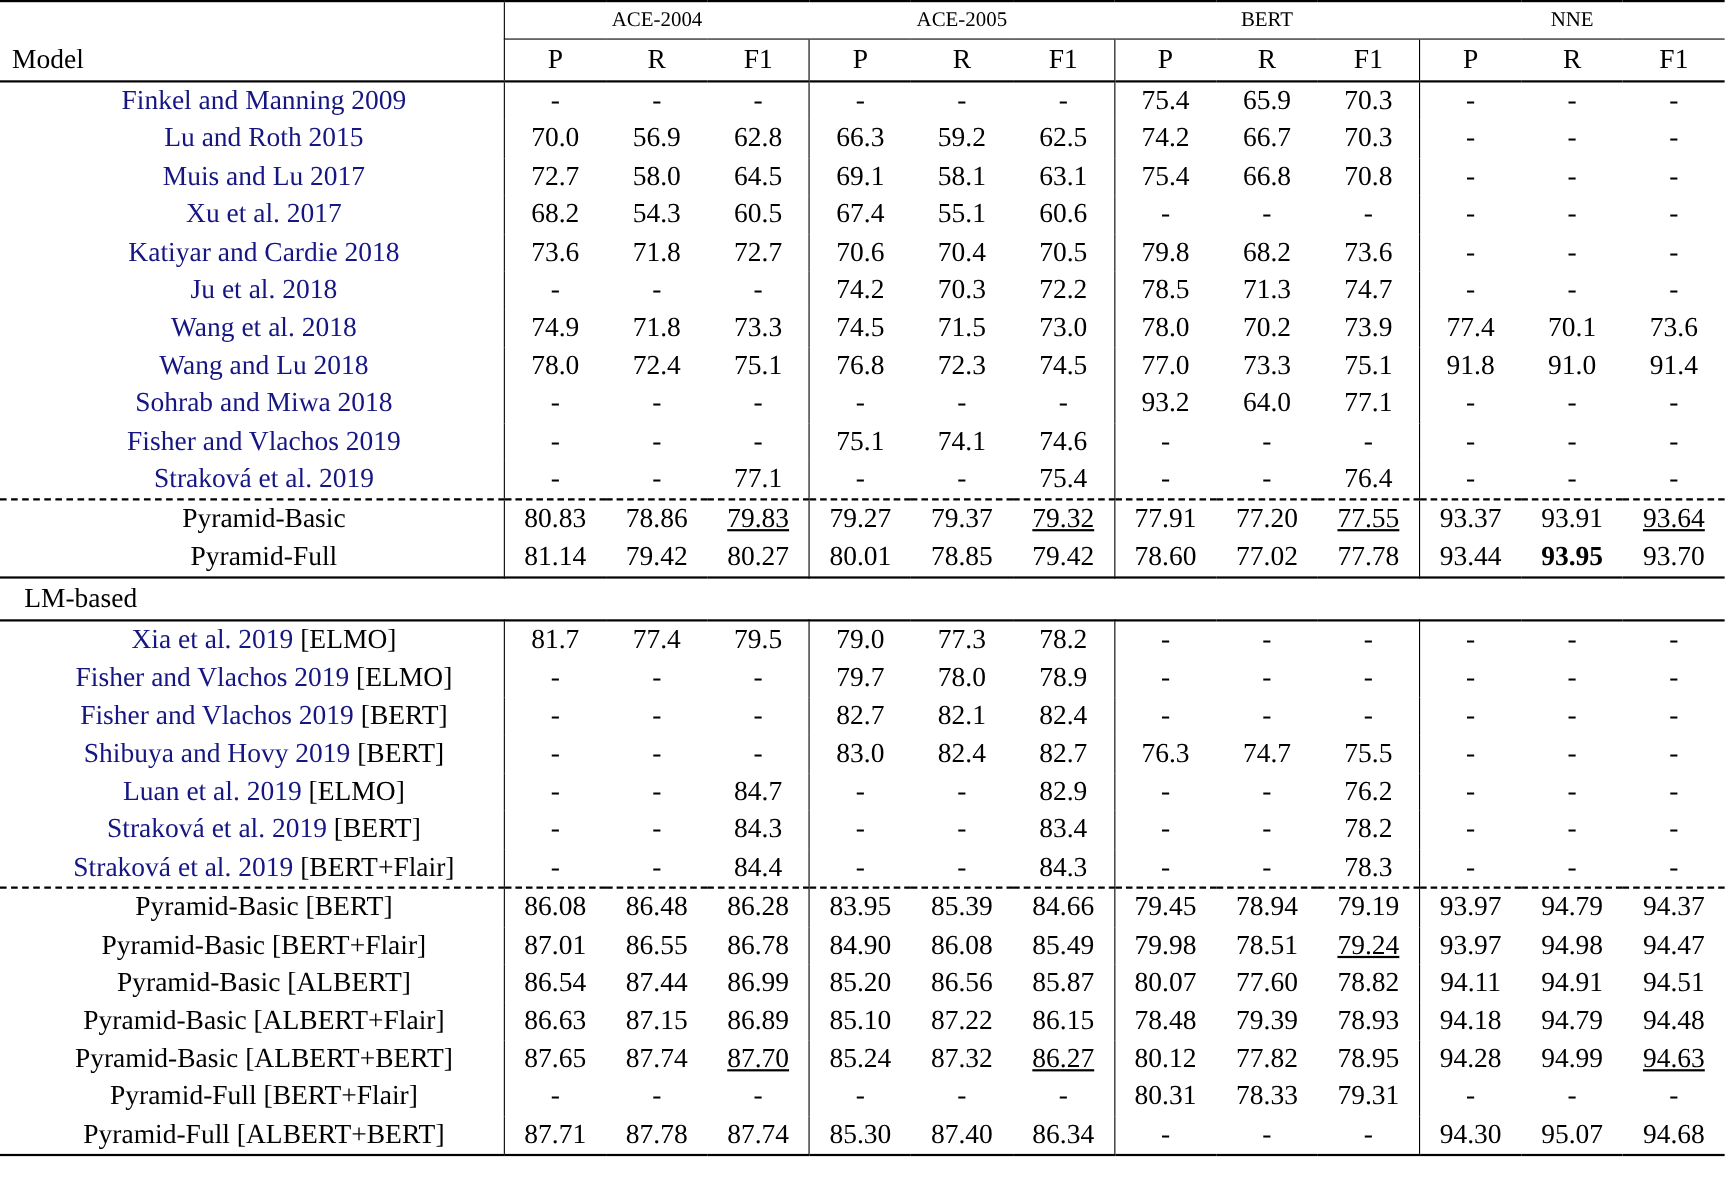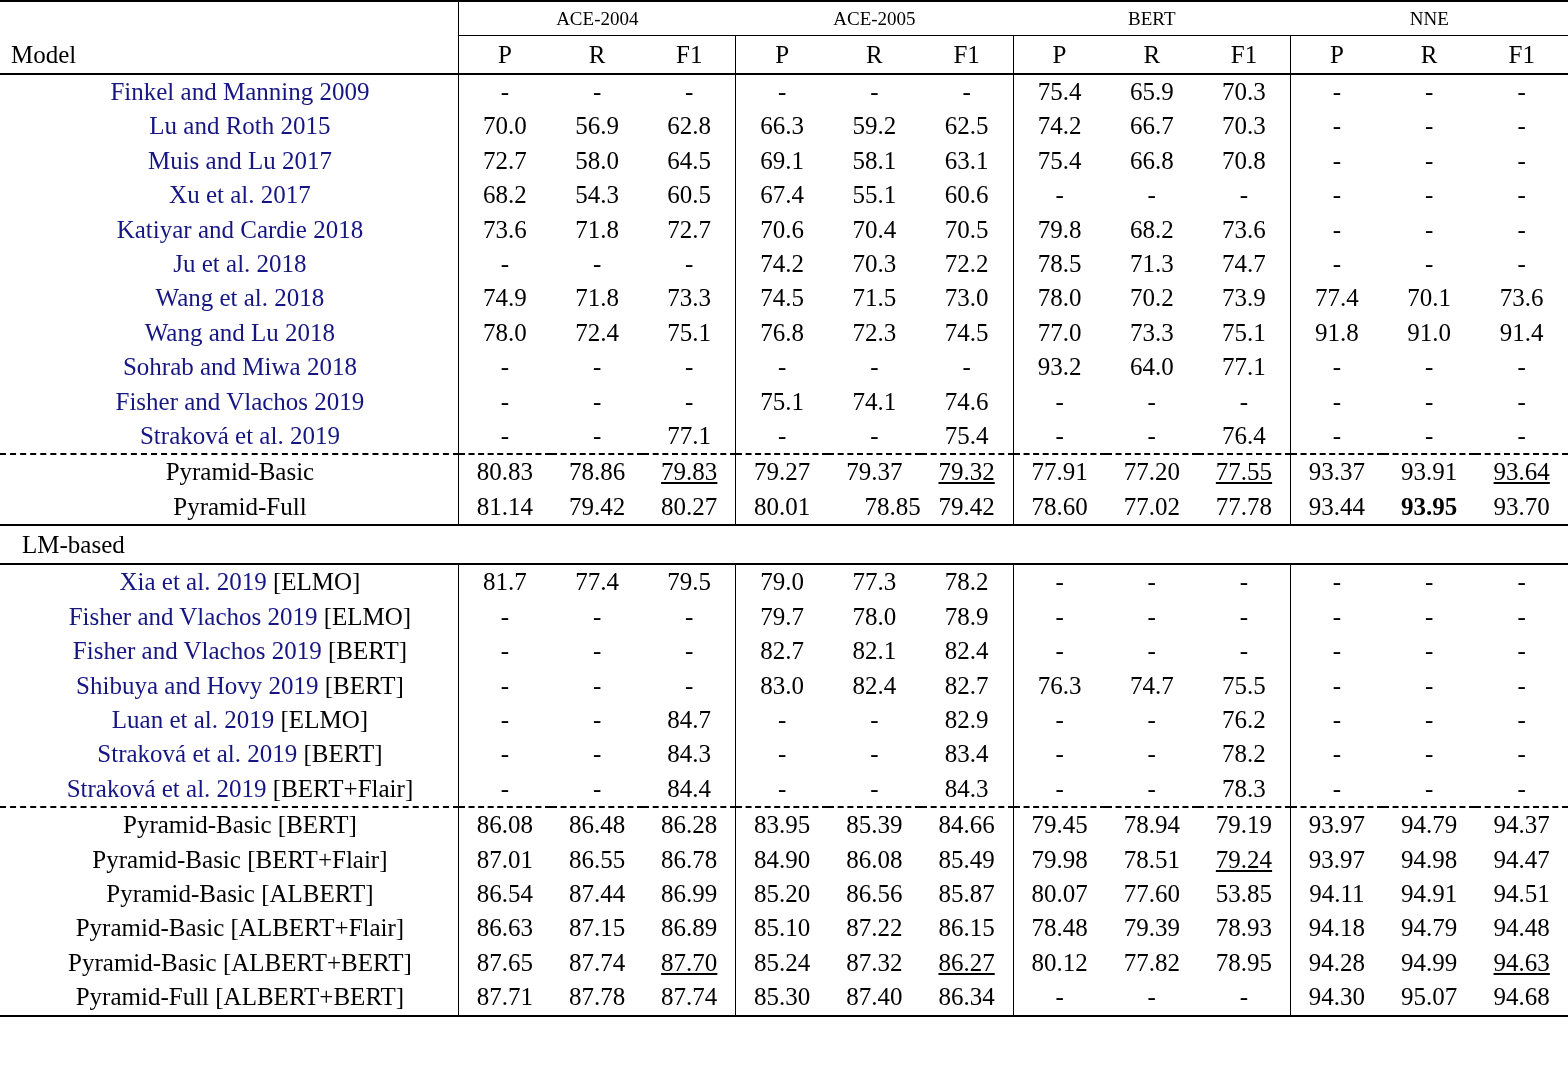--- a/index.html
+++ b/index.html
@@ -331,21 +331,21 @@
           <td class="num vsep">93.37</td>
           <td class="num">93.91</td>
           <td class="num"><span class="u">93.64</span></td>
         </tr>
         <tr>
           <td class="model" style="border-bottom: none;"><span class="">Pyramid-Full</span></td>
           <td class="num vsep" style="border-bottom: none;">81.14</td>
           <td class="num" style="border-bottom: none;">79.42</td>
           <td class="num" style="border-bottom: none;"><span class="b">80.27</span></td>
           <td class="num vsep" style="border-bottom: none;">80.01</td>
-          <td class="num" style="border-bottom: none; text-align: right;">78.85</td>
+          <td class="num" style="border-bottom: none;">78.85</td>
           <td class="num" style="border-bottom: none;"><span class="b">79.42</span></td>
           <td class="num vsep" style="border-bottom: none;">78.60</td>
           <td class="num" style="border-bottom: none;">77.02</td>
           <td class="num" style="border-bottom: none;"><span class="b">77.78</span></td>
           <td class="num vsep" style="border-bottom: none;">93.44</td>
           <td class="num" style="border-bottom: none; font-weight: bold;">93.95</td>
           <td class="num" style="border-bottom: none;"><span class="b">93.70</span></td>
         </tr>
         <tr class="section-row">
           <td class="section-label" colspan="13">LM-based</td>
@@ -488,21 +488,21 @@
         <tr>
           <td class="model"><span class="">Pyramid-Basic [ALBERT]</span></td>
           <td class="num vsep">86.54</td>
           <td class="num">87.44</td>
           <td class="num">86.99</td>
           <td class="num vsep">85.20</td>
           <td class="num">86.56</td>
           <td class="num">85.87</td>
           <td class="num vsep">80.07</td>
           <td class="num">77.60</td>
-          <td class="num">53.85</td>
+          <td class="num">78.82</td>
           <td class="num vsep">94.11</td>
           <td class="num">94.91</td>
           <td class="num">94.51</td>
         </tr>
         <tr>
           <td class="model"><span class="">Pyramid-Basic [ALBERT+Flair]</span></td>
           <td class="num vsep">86.63</td>
           <td class="num">87.15</td>
           <td class="num">86.89</td>
           <td class="num vsep">85.10</td>
@@ -522,20 +522,35 @@
           <td class="num"><span class="u">87.70</span></td>
           <td class="num vsep">85.24</td>
           <td class="num">87.32</td>
           <td class="num"><span class="u">86.27</span></td>
           <td class="num vsep">80.12</td>
           <td class="num">77.82</td>
           <td class="num">78.95</td>
           <td class="num vsep">94.28</td>
           <td class="num">94.99</td>
           <td class="num"><span class="u">94.63</span></td>
+        </tr>
+        <tr>
+          <td class="model"><span class="">Pyramid-Full [BERT+Flair]</span></td>
+          <td class="num vsep">-</td>
+          <td class="num">-</td>
+          <td class="num">-</td>
+          <td class="num vsep">-</td>
+          <td class="num">-</td>
+          <td class="num">-</td>
+          <td class="num vsep">80.31</td>
+          <td class="num">78.33</td>
+          <td class="num"><span class="b">79.31</span></td>
+          <td class="num vsep">-</td>
+          <td class="num">-</td>
+          <td class="num">-</td>
         </tr>
         <tr class="last-row">
           <td class="model" style="border-bottom: 2px solid rgb(0, 0, 0);"><span class="">Pyramid-Full [ALBERT+BERT]</span></td>
           <td class="num vsep" style="border-bottom: 2px solid rgb(0, 0, 0);">87.71</td>
           <td class="num" style="border-bottom: 2px solid rgb(0, 0, 0);">87.78</td>
           <td class="num" style="border-bottom: 2px solid rgb(0, 0, 0);"><span class="b">87.74</span></td>
           <td class="num vsep" style="border-bottom: 2px solid rgb(0, 0, 0);">85.30</td>
           <td class="num" style="border-bottom: 2px solid rgb(0, 0, 0);">87.40</td>
           <td class="num" style="border-bottom: 2px solid rgb(0, 0, 0);"><span class="b">86.34</span></td>
           <td class="num vsep" style="border-bottom: 2px solid rgb(0, 0, 0);">-</td>

